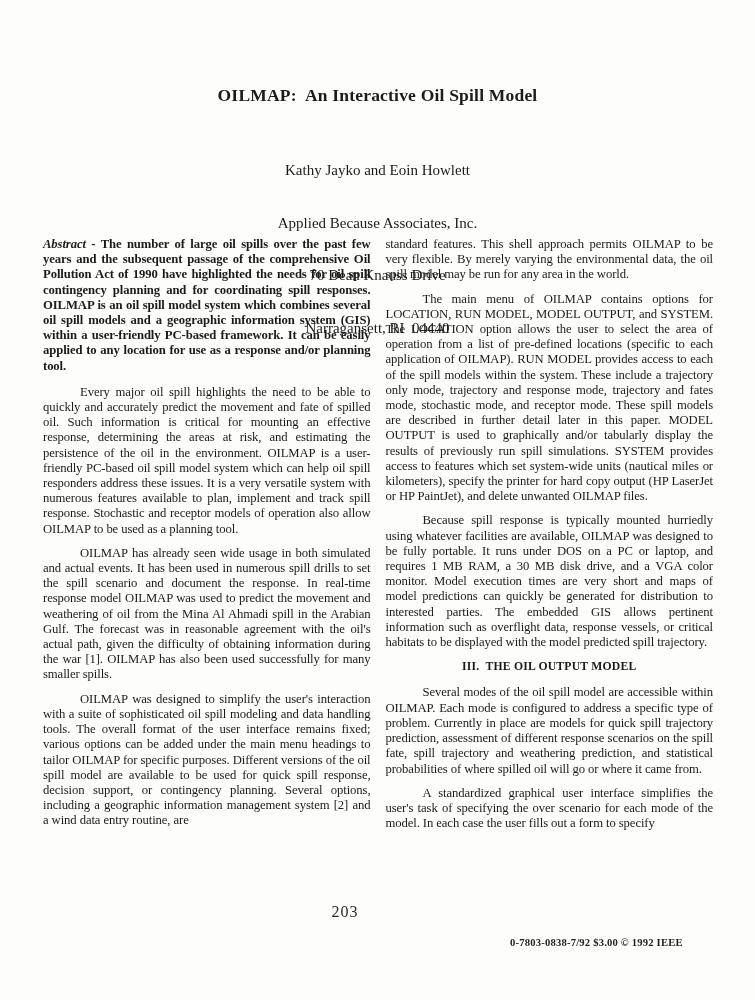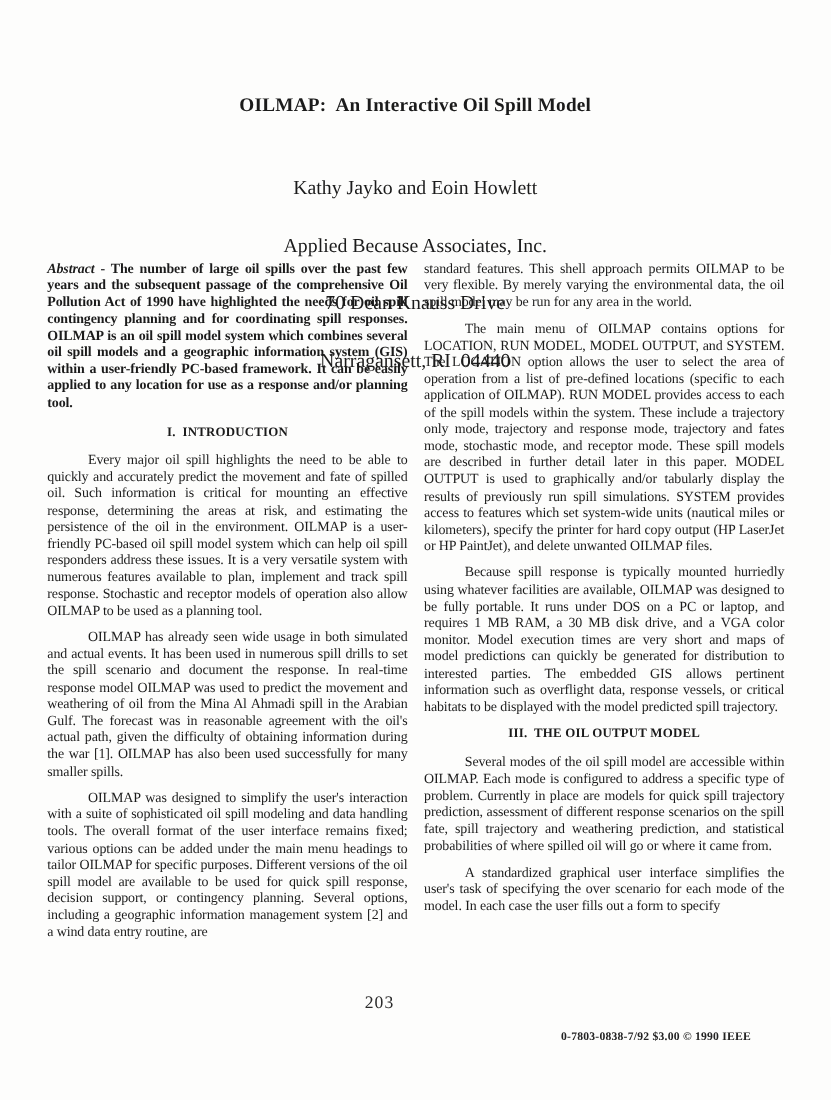--- a/index.html
+++ b/index.html
@@ -19,21 +19,21 @@
     text-align: center;
     font-size: 17.5px;
     font-weight: 700;
     white-space: pre-wrap;
     letter-spacing: 0.2px;
   }
   .authors {
     position: absolute;
     top: 127px; left: 0; width: 100%;
     text-align: center;
-    font-size: 18px;
+    font-size: 15px;
     line-height: 17.5px;
     white-space: pre-wrap;
   }
   .columns {
     position: absolute;
     top: 237px; left: 43px;
     width: 670px;
     display: flex;
     gap: 15px;
   }
@@ -86,21 +86,20 @@
     <div>Applied Because Associates, Inc.</div>
     <div>70 Dean Knauss Drive</div>
     <div>Narragansett, RI  04440</div>
   </div>
 
   <div class="columns">
 
     <div class="col">
       <p class="abstract"><span class="abstract-label">Abstract</span><span> - The number of large oil spills over the past few years and the subsequent passage of the comprehensive Oil Pollution Act of 1990 have highlighted the needs for oil spill contingency planning and for coordinating spill responses. OILMAP is an oil spill model system which combines several oil spill models and a geographic information system (GIS) within a user-friendly PC-based framework. It can be easily applied to any location for use as a response and/or planning tool.</span></p>
 
-      <h2 class="sec">I.  INTRODUCTION</h2>
 
       <p class="indent">Every major oil spill highlights the need to be able to quickly and accurately predict the movement and fate of spilled oil. Such information is critical for mounting an effective response, determining the areas at risk, and estimating the persistence of the oil in the environment. OILMAP is a user-friendly PC-based oil spill model system which can help oil spill responders address these issues. It is a very versatile system with numerous features available to plan, implement and track spill response. Stochastic and receptor models of operation also allow OILMAP to be used as a planning tool.</p>
 
       <p class="indent">OILMAP has already seen wide usage in both simulated and actual events. It has been used in numerous spill drills to set the spill scenario and document the response. In real-time response model OILMAP was used to predict the movement and weathering of oil from the Mina Al Ahmadi spill in the Arabian Gulf. The forecast was in reasonable agreement with the oil's actual path, given the difficulty of obtaining information during the war [1]. OILMAP has also been used successfully for many smaller spills.</p>
 
 
       <p class="indent">OILMAP was designed to simplify the user's interaction with a suite of sophisticated oil spill modeling and data handling tools. The overall format of the user interface remains fixed; various options can be added under the main menu headings to tailor OILMAP for specific purposes. Different versions of the oil spill model are available to be used for quick spill response, decision support, or contingency planning. Several options, including a geographic information management system [2] and a wind data entry routine, are</p>
     </div>
 
     <div class="col">
@@ -114,15 +113,15 @@
 
       <p class="indent">Several modes of the oil spill model are accessible within OILMAP. Each mode is configured to address a specific type of problem. Currently in place are models for quick spill trajectory prediction, assessment of different response scenarios on the spill fate, spill trajectory and weathering prediction, and statistical probabilities of where spilled oil will go or where it came from.</p>
 
       <p class="indent">A standardized graphical user interface simplifies the user's task of specifying the over scenario for each mode of the model. In each case the user fills out a form to specify</p>
     </div>
 
   </div>
 
   <div class="page-number">203</div>
 
-  <div class="copyright">0-7803-0838-7/92 $3.00 © 1990 IEEE</div>
+  <div class="copyright">0-7803-0838-7/92 $3.00 © 1992 IEEE</div>
 
 </div>
 
 </body></html>

